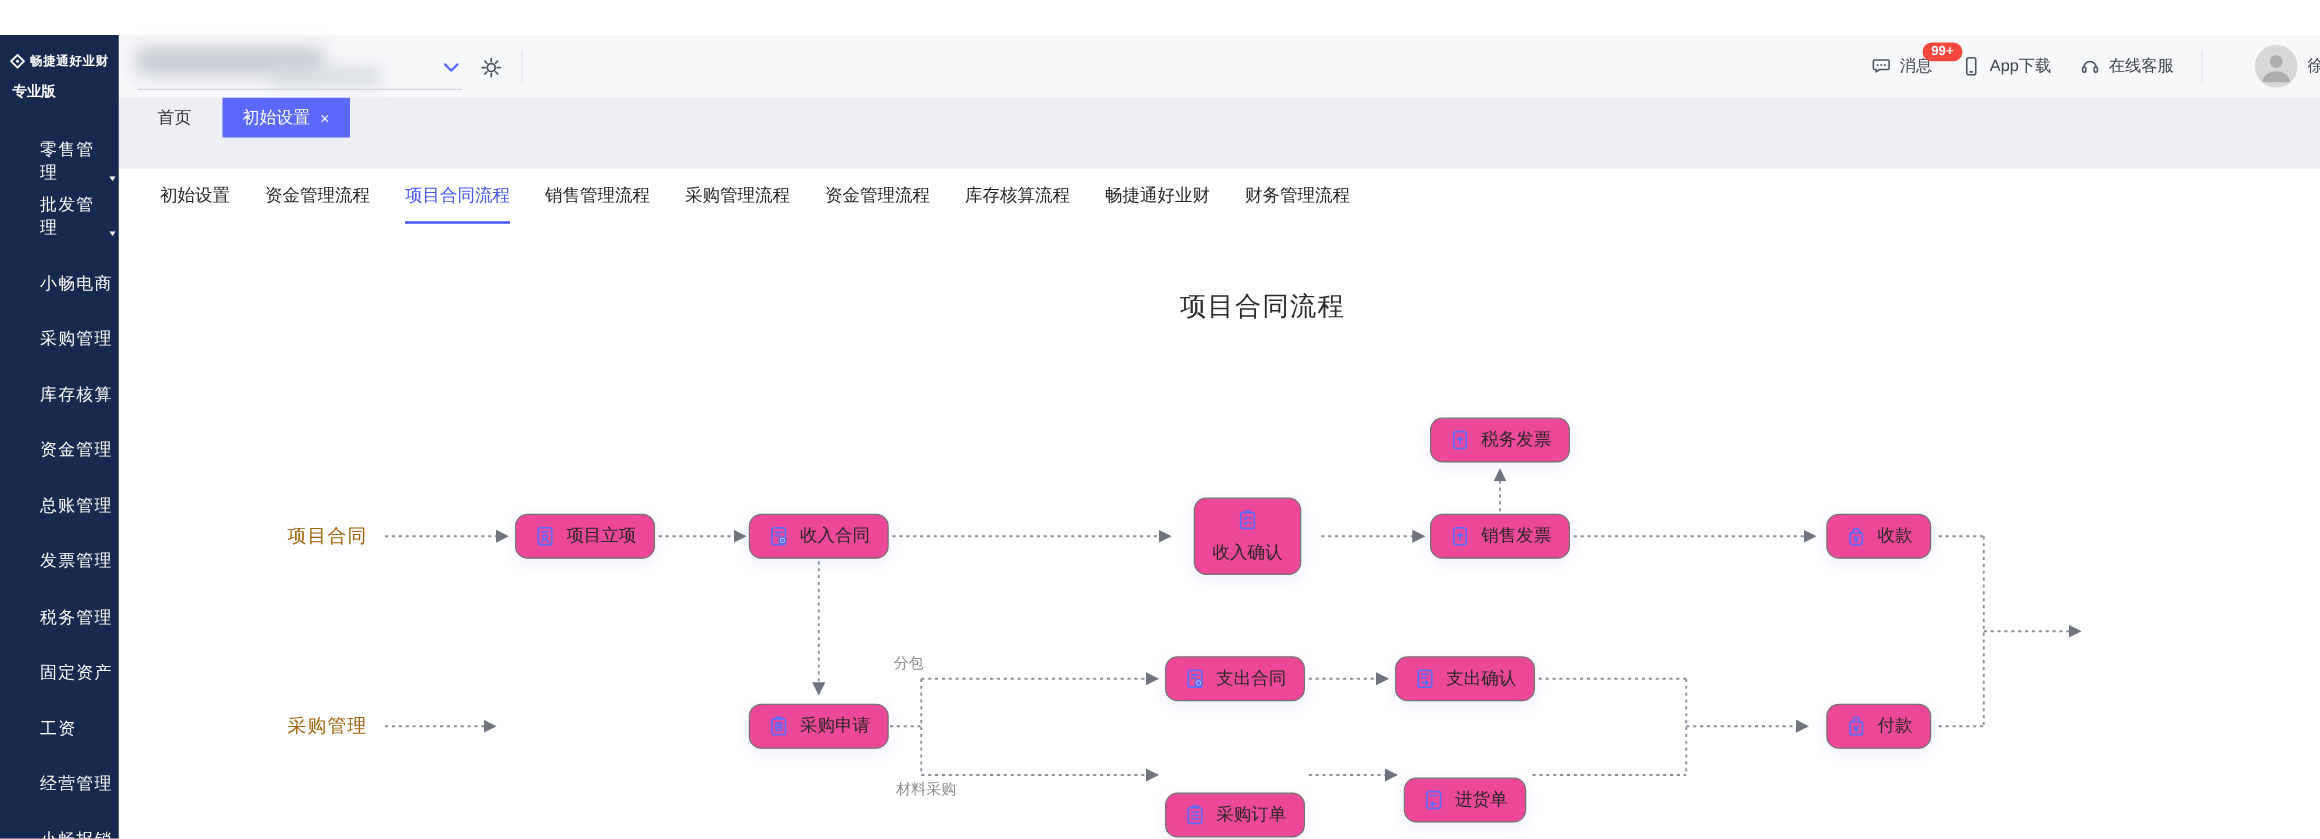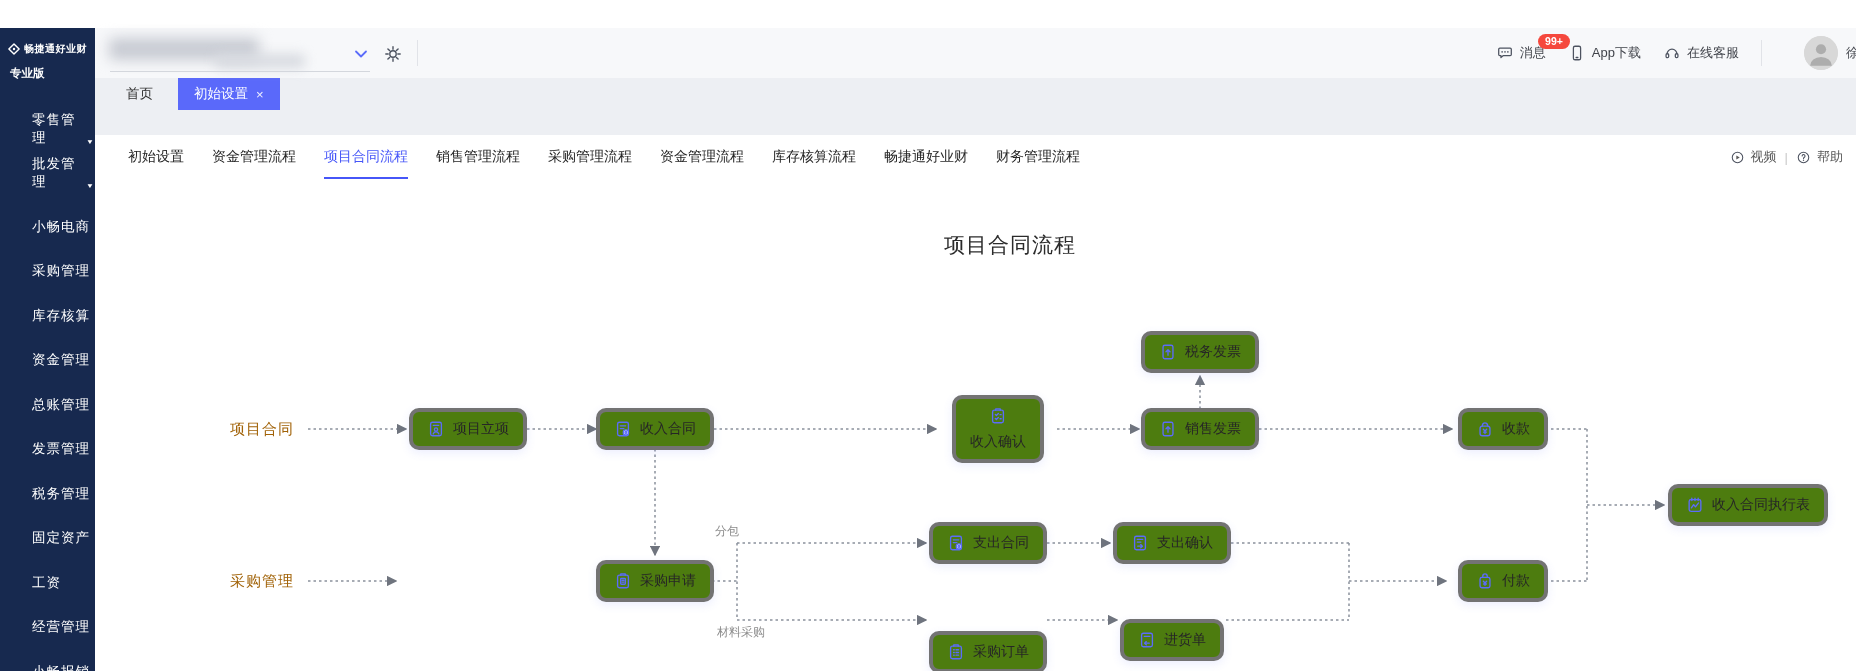--- a/index.html
+++ b/index.html
@@ -46,21 +46,21 @@
   .nav-item.active{color:#4656f8;border-bottom-color:#4656f8;}
   .nav-right{position:absolute;right:13px;top:0;height:44px;display:flex;align-items:center;gap:6px;
              font-size:13px;color:#595959;}
   .nav-right .sep{color:#c9c9c9;margin:0 2px;}
   
   .diagram{position:absolute;inset:0;z-index:6;pointer-events:none;}
   .dg-title{position:absolute;left:1010px;top:231px;transform:translateX(-50%);font-size:21px;
             color:#2b2b2b;font-weight:500;letter-spacing:1px;}
   .edges{position:absolute;left:0;top:0;}
   .node{position:absolute;transform:translate(-50%,-50%);display:flex;align-items:center;gap:8px;
-        background:#4d7c0f;border:4px solid #737373;border-radius:10px;padding:8px 14px;font-size:14px;
+        background:#ec4899;border:1px solid #737373;border-radius:10px;padding:8px 14px;font-size:14px;
         color:#262626;white-space:nowrap;box-shadow:0 3px 10px rgba(99,112,245,.12);pointer-events:auto;cursor:pointer;}
   .node svg.ni{width:18px;height:18px;flex:none;}
   .rowlabel{position:absolute;transform:translate(-50%,-50%);font-size:15px;color:#a16207;
             font-weight:500;letter-spacing:1px;}
   .edgelabel{position:absolute;transform:translate(-50%,-50%);font-size:12px;color:#8c8c8c;}
   .sym{stroke:#5b6cfa;stroke-width:1.5;fill:none;stroke-linecap:round;stroke-linejoin:round;}
   .oicon{stroke:#4d5360;stroke-width:1.4;fill:none;stroke-linecap:round;stroke-linejoin:round;}
 </style>
 </head>
 <body>
@@ -286,38 +286,20 @@
   <div class="subnav">
     <div class="nav-item">初始设置</div>
     <div class="nav-item">资金管理流程</div>
     <div class="nav-item active">项目合同流程</div>
     <div class="nav-item">销售管理流程</div>
     <div class="nav-item">采购管理流程</div>
     <div class="nav-item">资金管理流程</div>
     <div class="nav-item">库存核算流程</div>
     <div class="nav-item">畅捷通好业财</div>
     <div class="nav-item">财务管理流程</div>
-  </div>
-  <div class="nav-right">
-    <svg width="15" height="15" viewBox="0 0 20 20">
-      <g class="oicon" stroke="#595959">
-          <circle cx="10" cy="10" r="7"></circle>
-          <path d="M8.4 7.2l4.6 2.8-4.6 2.8z" fill="#595959" stroke="none"></path>
-        </g>
-    </svg>
-    <span>视频</span>
-    <span class="sep">|</span>
-    <svg width="15" height="15" viewBox="0 0 20 20">
-      <g class="oicon" stroke="#595959">
-          <circle cx="10" cy="10" r="7"></circle>
-          <path d="M8.2 8a1.9 1.9 0 113.2 1.4c-.7.6-1.4 1-1.4 1.9"></path>
-          <path d="M10 13.6h.01" stroke-width="1.8"></path>
-        </g>
-    </svg>
-    <span>帮助</span>
   </div>
 </div>
 
 <div class="diagram">
   <div class="dg-title">项目合同流程</div>
 
   <svg class="edges" width="1856" height="671">
     <g stroke="#8b919c" stroke-width="1.5" fill="none" stroke-dasharray="2.5 3">
       <path d="M308 429H406" marker-end="url(#arw)"></path>
       <path d="M527 429H596" marker-end="url(#arw)"></path>
@@ -412,22 +394,16 @@
         <use href="#sym-doc-arrow-left"></use>
       </svg>
     <span>进货单</span>
   </div>
   <div class="node" style="left: 1503px; top: 581px;">
     <svg class="ni" viewBox="0 0 20 20">
         <use href="#sym-money-box"></use>
       </svg>
     <span>付款</span>
   </div>
-  <div class="node" style="left: 1748px; top: 505px;">
-    <svg class="ni" viewBox="0 0 20 20">
-        <use href="#sym-calendar-chart"></use>
-      </svg>
-    <span>收入合同执行表</span>
-  </div>
 
   <div class="edgelabel" style="left: 727px; top: 531px;">分包</div>
   <div class="edgelabel" style="left: 741px; top: 632px;">材料采购</div>
 </div>
 
 </body></html>

